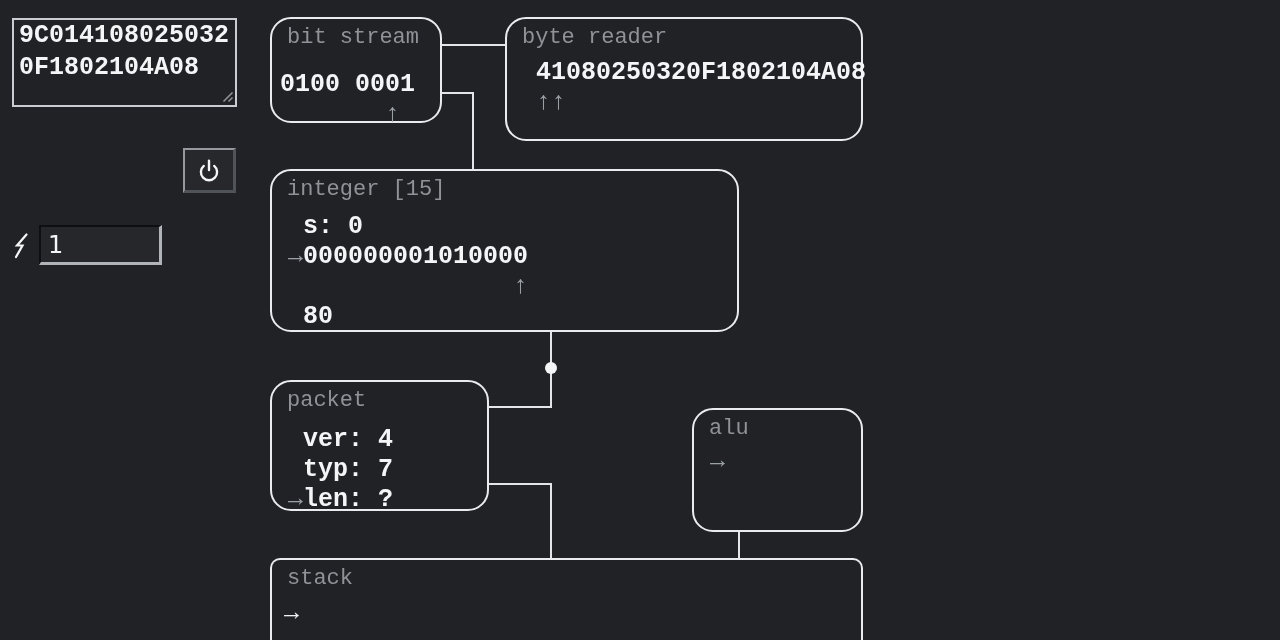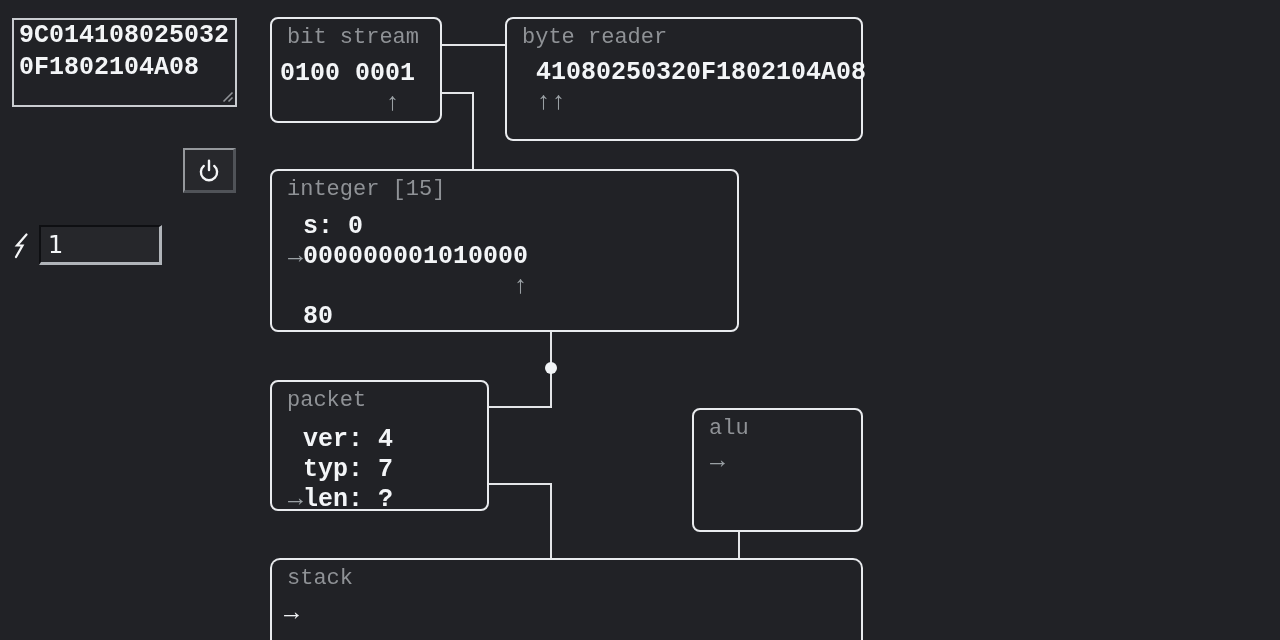--- a/index.html
+++ b/index.html
@@ -8,21 +8,21 @@
     position: relative;
     background: #212226;
     font-family: "Liberation Mono", monospace;
   }
 
   
   .box {
     position: absolute;
     background: #212226;
     border: 2px solid #e9ebee;
-    border-radius: 8px;
+    border-radius: 21px;
     z-index: 2;
   }
   .box-title {
     color: #8f9296;
     font-size: 22px;
     line-height: 24px;
     padding: 7px 0 0 15px;
     white-space: pre;
   }
   .box-body {
@@ -146,21 +146,21 @@
 <div class="line" style="left:472px; top:92px;  width:2px;  height:78px;"></div>
 <div class="line" style="left:550px; top:331px; width:2px;  height:77px;"></div>
 <div class="line" style="left:488px; top:406px; width:64px; height:2px;"></div>
 <div class="line" style="left:488px; top:483px; width:64px; height:2px;"></div>
 <div class="line" style="left:550px; top:483px; width:2px;  height:77px;"></div>
 <div class="line" style="left:738px; top:510px; width:2px;  height:50px;"></div>
 <div class="dot" style="left:545px; top:362px;"></div>
 
 <div class="box" id="box-bit-stream">
   <div class="box-title">bit stream</div>
-  <div class="box-body" style="margin-top:9px;padding-left:8px;">
+  <div class="box-body" style="margin-top:20px;padding-left:8px;">
     <div class="mono-line">0100 0001</div>
     <div class="mono-line muted">       ↑</div>
   </div>
 </div>
 
 <div class="box" id="box-byte-reader">
   <div class="box-title">byte reader</div>
   <div class="box-body" style="padding-left:29px; margin-top:8px;">
     <div class="mono-line">41080250320F1802104A08</div>
     <div class="mono-line muted">↑↑</div>

